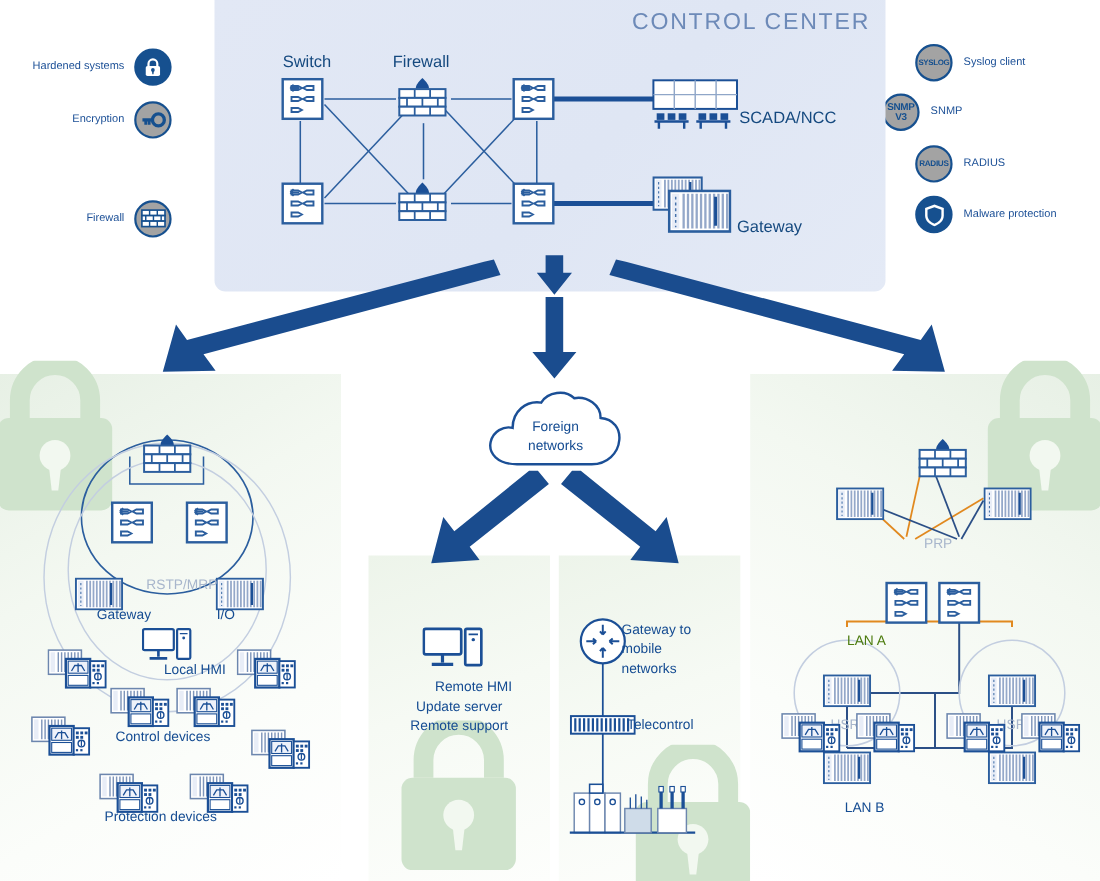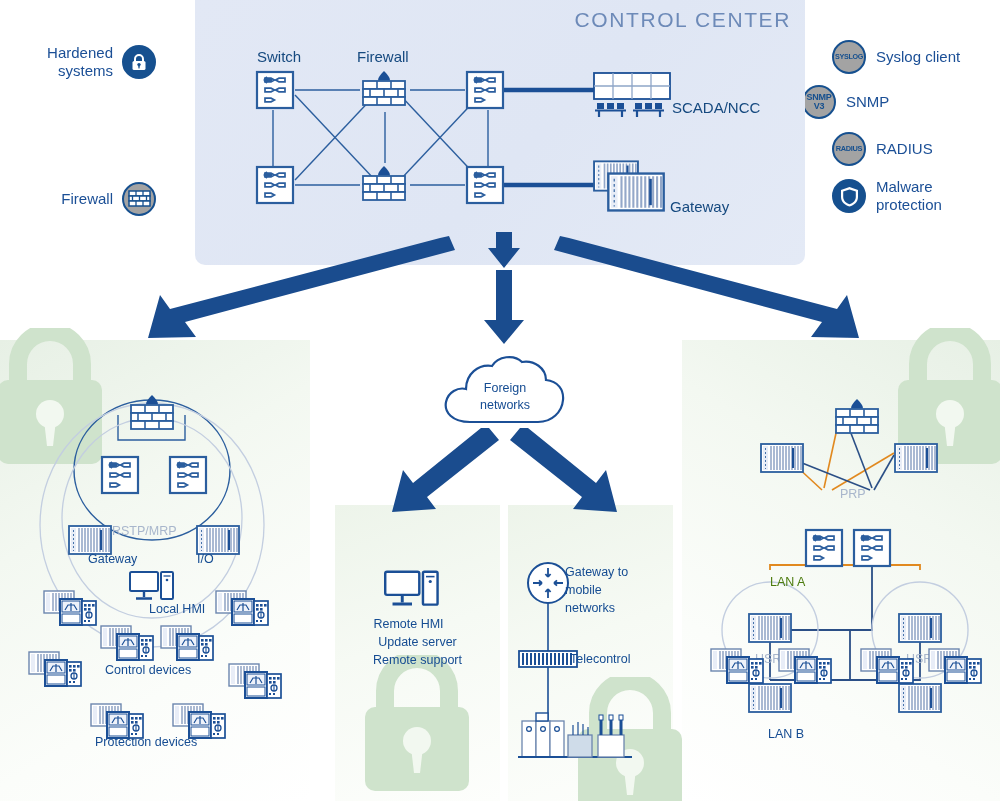--- a/index.html
+++ b/index.html
@@ -12,21 +12,21 @@
   }
   #stage { position: relative; width: 1000px; height: 801px; }
 
   
   .abs { position: absolute; }
 
   
   .legend-row { position: absolute; display: flex; align-items: center; }
   .legend-left { flex-direction: row-reverse; }
   .legend-label {
-    font-size: 15px; color: #1b4f96; line-height: 1.2;
+    font-size: 10px; color: #1b4f96; line-height: 1.2;
   }
   .legend-left .legend-label { text-align: right; padding-right: 9px; }
   .legend-right .legend-label { text-align: left; padding-left: 10px; }
   .badge {
     width: 34px; height: 34px; border-radius: 50%;
     border: 2.2px solid #16508f; background: #a3a3a3;
     display: flex; align-items: center; justify-content: center;
     flex: 0 0 auto;
   }
   .badge-filled { background: #16508f; border-color: #16508f; }
@@ -182,20 +182,30 @@
       <svg width="20" height="20" viewBox="0 0 20 20">
         <path d="M6 9 V7 a4 4 0 0 1 8 0 V9" fill="none" stroke="#ffffff" stroke-width="2"></path>
         <rect x="3.5" y="9" width="13" height="9" rx="1.6" fill="#ffffff"></rect>
         <circle cx="10" cy="12.6" r="1.7" fill="#16508f"></circle>
         <path d="M9.1 13.5 h1.8 l-0.4 3 h-1 z" fill="#16508f"></path>
       </svg>
     </div>
     <div class="legend-label">Hardened systems</div>
   </div>
 
+  <div class="legend-row legend-left" style="left:16px; top:92px; width:140px;">
+    <div class="badge">
+      <svg width="24" height="16" viewBox="0 0 24 16">
+        <circle cx="17" cy="8" r="5.4" fill="none" stroke="#16508f" stroke-width="3"></circle>
+        <path d="M11.6 8 H2.5" stroke="#16508f" stroke-width="3"></path>
+        <path d="M5.5 8 V12.5 M8.6 8 V12.5" stroke="#16508f" stroke-width="2.6"></path>
+      </svg>
+    </div>
+    <div class="legend-label">Encryption</div>
+  </div>
 
 
   <div class="legend-row legend-left" style="left:16px; top:182px; width:140px;">
     <div class="badge">
       <svg width="23" height="20" viewBox="0 0 23 20">
         <g stroke="#16508f" stroke-width="1.5" fill="#ffffff">
           <rect x="1" y="2" width="21" height="5"></rect>
           <rect x="1" y="7" width="21" height="5"></rect>
           <rect x="1" y="12" width="21" height="5"></rect>
         </g>
@@ -399,21 +409,21 @@
       <use href="#sym-rack"></use>
     </svg>
   <svg class="abs" style="left:196px; top:525px;" width="44" height="30">
       <use href="#sym-rack"></use>
     </svg>
 
   <svg class="abs" style="left:129px; top:570px;" width="46" height="34">
       <use href="#sym-hmi"></use>
     </svg>
 
-  <div class="dlabel dlabel-grey" style="left:112px; top:524px;">RSTP/MRP</div>
+  <div class="dlabel dlabel-grey" style="left:133px; top:524px;">RSTP/MRP</div>
   <div class="dlabel" style="left:88px; top:552px;">Gateway</div>
   <div class="dlabel" style="left:197px; top:552px;">I/O</div>
   <div class="dlabel" style="left:121px; top:602px;margin-left:28px;">Local HMI</div>
   <div class="dlabel" style="left:105px; top:663px;">Control devices</div>
   <div class="dlabel" style="left:95px; top:735px;">Protection devices</div>
 
   <svg class="abs" style="left:43px; top:587px;" width="56" height="40">
       <use href="#sym-device"></use>
     </svg>
   <svg class="abs" style="left:215px; top:587px;" width="56" height="40">
@@ -434,21 +444,21 @@
   <svg class="abs" style="left:90px; top:700px;" width="56" height="40">
       <use href="#sym-device"></use>
     </svg>
   <svg class="abs" style="left:172px; top:700px;" width="56" height="40">
       <use href="#sym-device"></use>
     </svg>
 
   <svg class="abs" style="left:384px; top:569px;" width="56" height="42">
       <use href="#sym-hmi"></use>
     </svg>
-  <div class="dlabel dlabel-center" style="left:326px; top:617px; width:165px;">Remote HMI</div>
+  <div class="dlabel dlabel-center" style="left:348px; top:617px; width:165px;">Remote HMI</div>
   <div class="dlabel dlabel-center" style="left:335px; top:635px; width:165px;">Update server</div>
   <div class="dlabel dlabel-center" style="left:335px; top:653px; width:165px;">Remote support</div>
 
   <svg class="abs" style="left:508px; top:505px;" width="165" height="296">
     <path d="M40 84 V230" stroke="#1b4f96" stroke-width="1.6" fill="none"></path>
   </svg>
   <svg class="abs" style="left:526px; top:561px;" width="44" height="44">
       <use href="#sym-router"></use>
     </svg>
   <div class="dlabel" style="left:565px; top:565px;">Gateway to</div>

